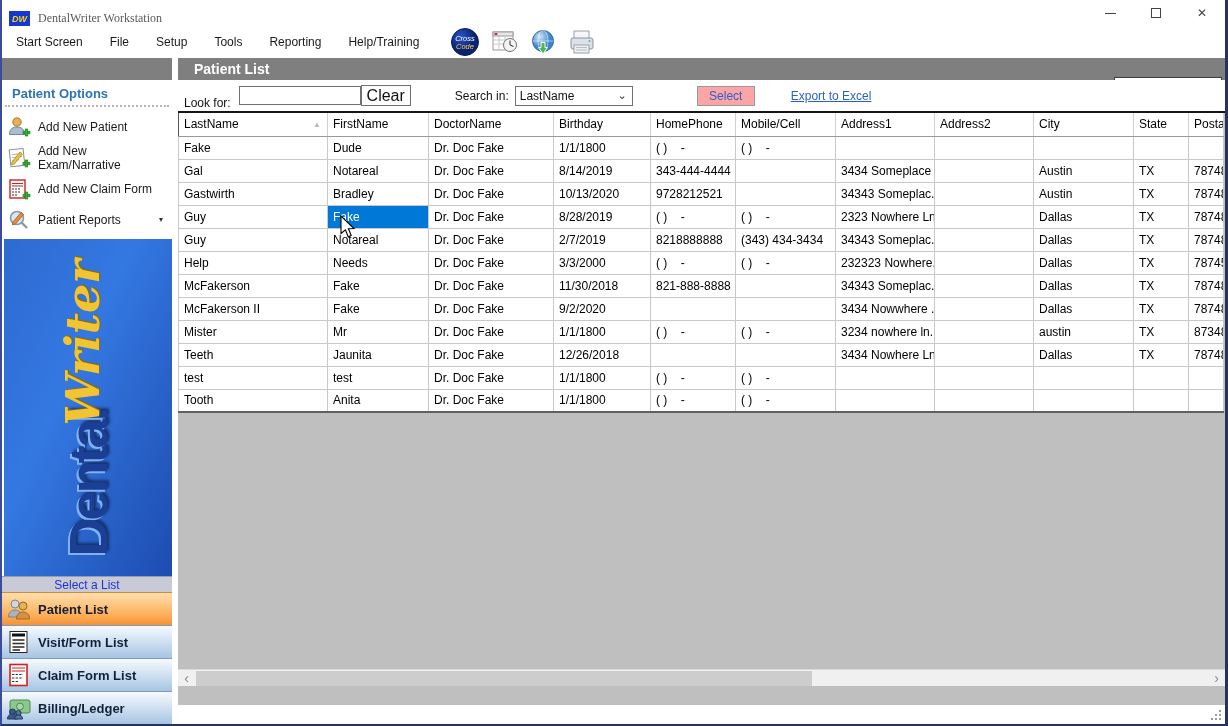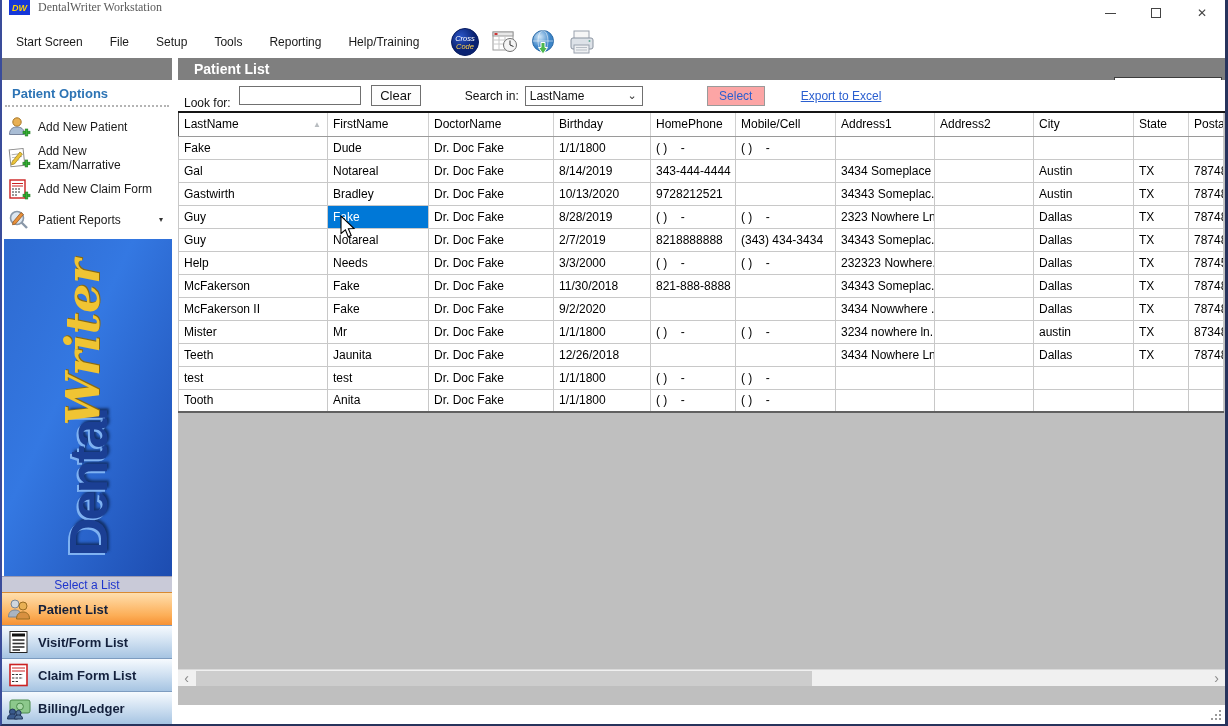--- a/index.html
+++ b/index.html
@@ -10,21 +10,21 @@
     background:#ffffff;
   }
   .window {
     position:relative; width:1228px; height:726px;
     display:flex; flex-direction:column;
     border-left:2px solid #3a4c9a; border-right:3px solid #27335c; border-bottom:2px solid #27335c;
     background:#fff;
   }
 
   
-  .titlebar { height:26px; display:flex; align-items:flex-start; padding-left:7px; gap:8px; background:#fff; flex-shrink:0; }
+  .titlebar { height:26px; display:flex; align-items:flex-end; padding-left:7px; gap:8px; background:#fff; flex-shrink:0; }
   .dw-badge { width:21px; height:15px; background:#1637d8; color:#ffd400; font-size:9px; font-weight:bold; font-style:italic; display:flex; align-items:center; justify-content:center; }
   .title-text { font-size:12px; color:#5a5a5a;font-family:Liberation Serif, serif; }
   .win-controls { margin-left:auto; display:flex; height:100%; }
   .ctl { width:46px; display:flex; align-items:center; justify-content:center; color:#444; }
   .glyph-min { width:11px; height:1px; background:#444; }
   .glyph-max { width:10px; height:10px; border:1px solid #444; }
   .glyph-close { font-size:12px; color:#444; }
 
   
   .menubar { height:32px; display:flex; align-items:center; padding-left:14px; background:#fff; flex-shrink:0; }
@@ -54,21 +54,21 @@
   .main { flex:1; min-width:0; display:flex; flex-direction:column; padding-left:6px; background:#fff; }
   .main-graybar { height:22px; background:#7f7f7f; display:flex; align-items:center; color:#fff; flex-shrink:0; }
   .main-title { font-weight:bold; font-size:14px; padding-left:16px; }
   .current-view { margin-left:auto; display:flex; align-items:center; gap:22px; font-size:12px; padding-right:3px;flex-direction:column; }
   .cv-select { width:108px; height:20px; background:#fff; border:1px solid #3c3c3c; color:#000; display:flex; align-items:center; padding-left:4px; font-size:12px; }
   .chev { margin-left:auto; margin-right:5px; color:#333; font-size:11px; line-height:0.6; }
 
   .search-row { height:31px; display:flex; align-items:center; font-size:12px; color:#111; background:#fff; flex-shrink:0; }
   .lbl-lookfor { margin-left:6px;margin-top:15px; }
   .input-lookfor { width:122px; height:19px; border:1px solid #707070; margin-left:8px; font-size:12px; padding:0 3px; outline:none; }
-  .btn-clear { width:50px; height:21px; margin-left:10px; border:1px solid #707070; background:#fdfdfd; font-size:13px; display:flex; align-items:center; justify-content:center; }
+  .btn-clear { width:50px; height:21px; border:1px solid #707070; background:#fdfdfd; font-size:16px; display:flex; align-items:center; justify-content:center; }
   .lbl-searchin { margin-left:44px; }
   .sel-searchin { width:118px; height:20px; border:1px solid #707070; margin-left:6px; display:flex; align-items:center; padding-left:4px; font-size:12px; background:#fff; }
   .btn-select { width:58px; height:20px; margin-left:64px; border:1px solid #9a9a9a; background:#fca5a5; color:#2a5fd0; font-size:12px; display:flex; align-items:center; justify-content:center; }
   .link-export { margin-left:36px; color:#2a5fd0; text-decoration:underline; font-size:12px; }
 
   .table-zone { flex:1; border-top:2px solid #151515; background:#bfbfbf; position:relative; overflow:hidden; min-height:0; }
   table.grid { border-collapse:collapse; table-layout:fixed; width:1046px; background:#fff; border-left:1px solid #555; }
   table.grid th { height:23px; font-weight:normal; font-size:12px; text-align:left; padding:0 0 0 5px; background:#fff; border-right:1px solid #d0d0d0; border-bottom:1px solid #9a9a9a; white-space:nowrap; overflow:hidden; position:relative; color:#000; }
   table.grid td { height:23px; font-size:12px; padding:0 0 0 5px; border:1px solid #c8c8c8; white-space:pre; overflow:hidden; color:#000; background:#fff; }
   table.grid tr:last-child td { border-bottom:2px solid #606060; }

